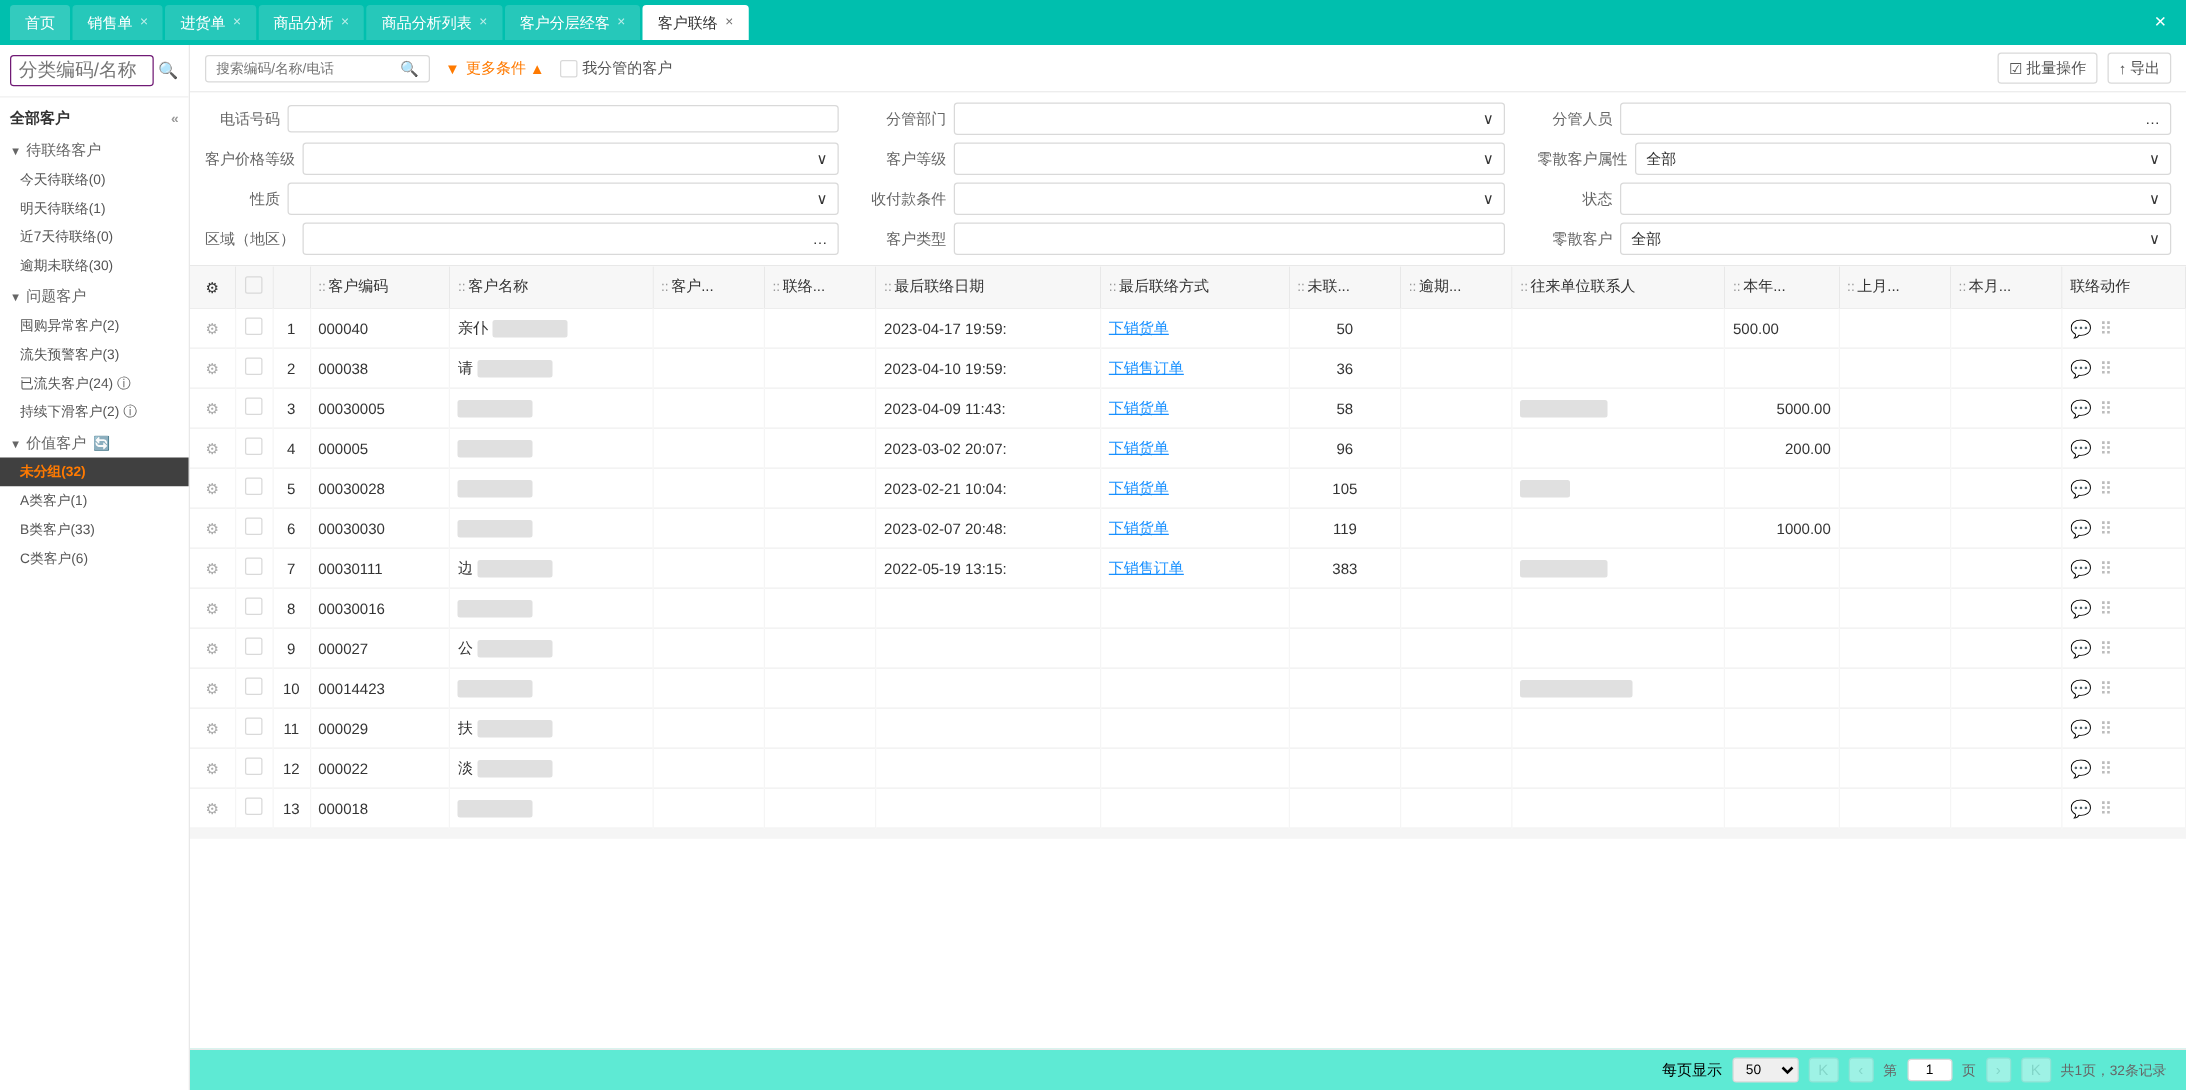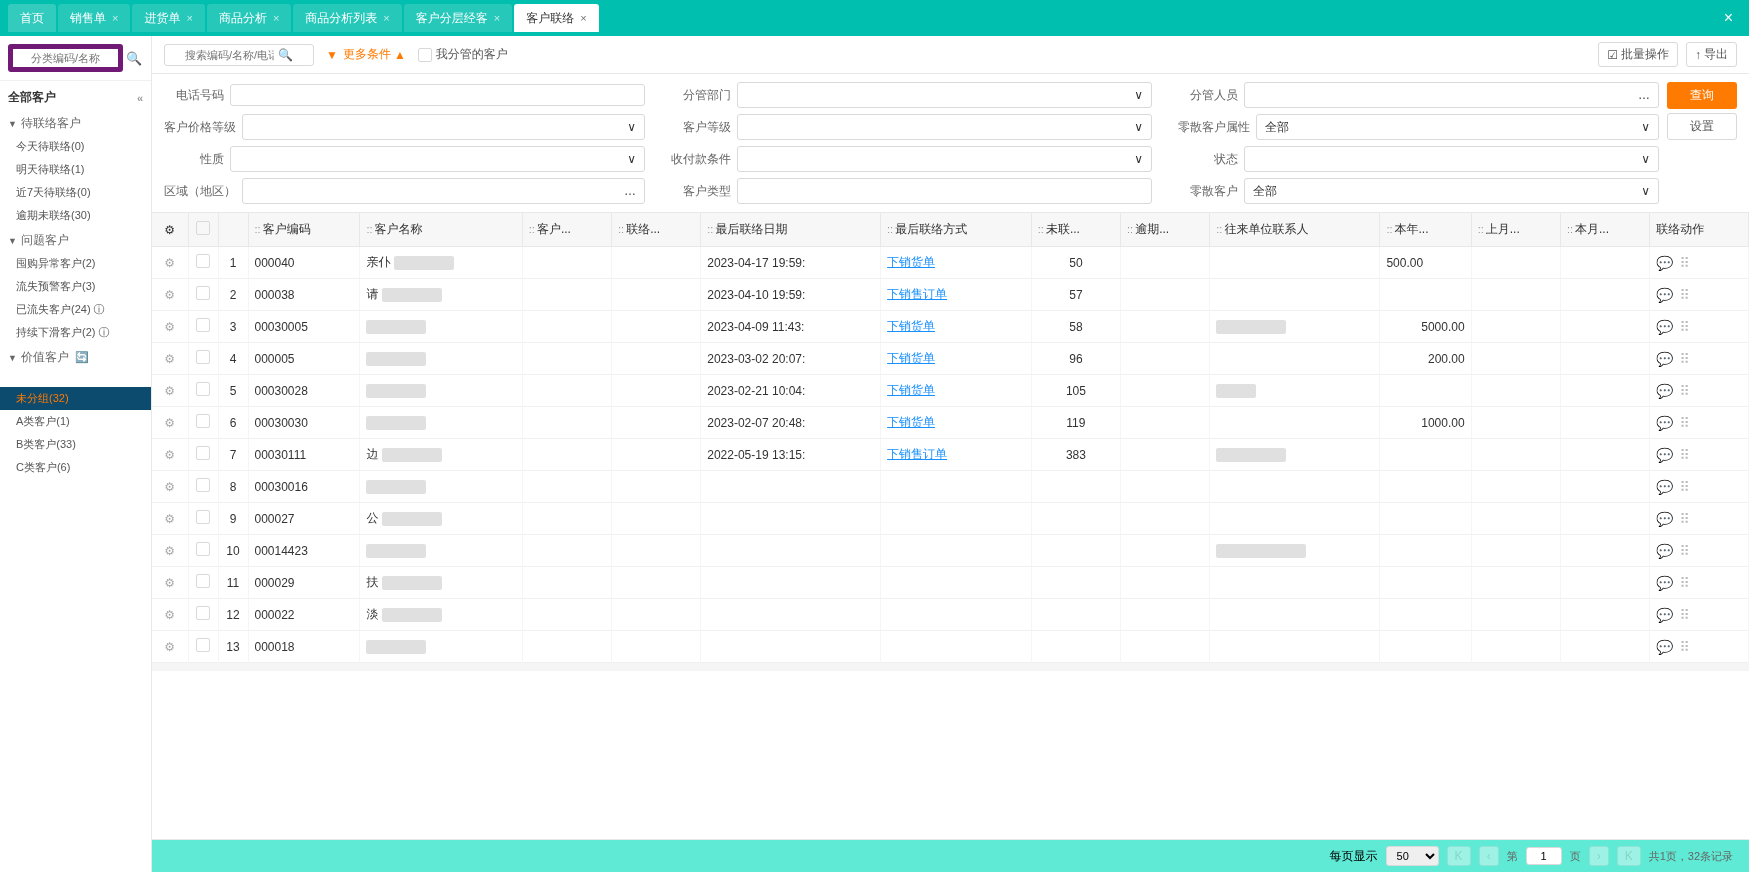--- a/index.html
+++ b/index.html
@@ -65,25 +65,25 @@
       overflow-y: auto;
     }
     .sidebar-search {
       display: flex;
       align-items: center;
       padding: 8px;
       border-bottom: 1px solid #f0f0f0;
       gap: 4px;
     }
     .sidebar-search input {
-      border: 5px solid #701a75;
+      border: 1px solid #701a75;
       border-radius: 3px;
-      padding: 3px 18px;
+      padding: 3px 6px;
       width: 100%;
-      font-size: 11px;
+      font-size: 15px;
       color: #999;
     }
     .sidebar-search .search-icon {
       color: #999;
       font-size: 13px;
       cursor: pointer;
     }
     .sidebar-section-header {
       display: flex;
       align-items: center;
@@ -109,21 +109,21 @@
     .sidebar-group-label .tri {
       font-size: 9px;
     }
     .sidebar-item {
       padding: 4px 8px 4px 16px;
       color: #555;
       cursor: pointer;
       font-size: 11px;
       white-space: nowrap;
     }
-    .sidebar-item.active { background: #0c4a6e; color: #ff7a00; font-weight: normal; margin-top: 18px; }
+    .sidebar-item.active { background: #404040; color: #ff7a00; font-weight: bold; }
 
     
     .content {
       flex: 1;
       display: flex;
       flex-direction: column;
       overflow: hidden;
       background: #f5f5f5;
     }
 
@@ -134,23 +134,23 @@
       background: #fff;
       padding: 6px 12px;
       border-bottom: 1px solid #e8e8e8;
       gap: 12px;
     }
     .filter-search {
       display: flex;
       align-items: center;
       border: 1px solid #d9d9d9;
       border-radius: 3px;
-      padding: 3px 20px;
+      padding: 3px 8px;
       gap: 4px;
-      width: 150px;
+      width: 180px;
     }
     .filter-search input {
       border: none;
       outline: none;
       font-size: 11px;
       color: #999;
       width: 100%;
     }
     .more-conditions {
       display: flex;
@@ -545,24 +545,20 @@
               <div class="filter-field">
                 <label>零散客户</label>
                 <div class="select-box">
                   <span>全部</span>
                   <span>∨</span>
                 </div>
               </div>
             </div>
           </div>
 
-          <div class="filter-actions">
-            <button class="btn-query">查询</button>
-            <button class="btn-reset">设置</button>
-          </div>
         </div>
       </div>
 
       <div class="table-container">
         <table>
           <thead>
             <tr>
               <th style="width:36px;text-align:center;">
                 <span>⚙</span>
               </th>
@@ -656,21 +652,21 @@
     <td>
       <span>请</span>
       <span class="blurred" style="width:60px;"></span>
     </td>
     <td></td>
     <td></td>
     <td>2023-04-10 19:59:</td>
     <td>
       <span class="link-text">下销售订单</span>
     </td>
-    <td class="num">57</td>
+    <td class="num">36</td>
     <td></td>
     <td>
       
     </td>
     <td style="text-align:right;"></td>
     <td style="text-align:right;"></td>
     <td style="text-align:right;"></td>
     <td>
       <div class="action-icons">
         <span class="action-icon" title="消息">💬</span>

